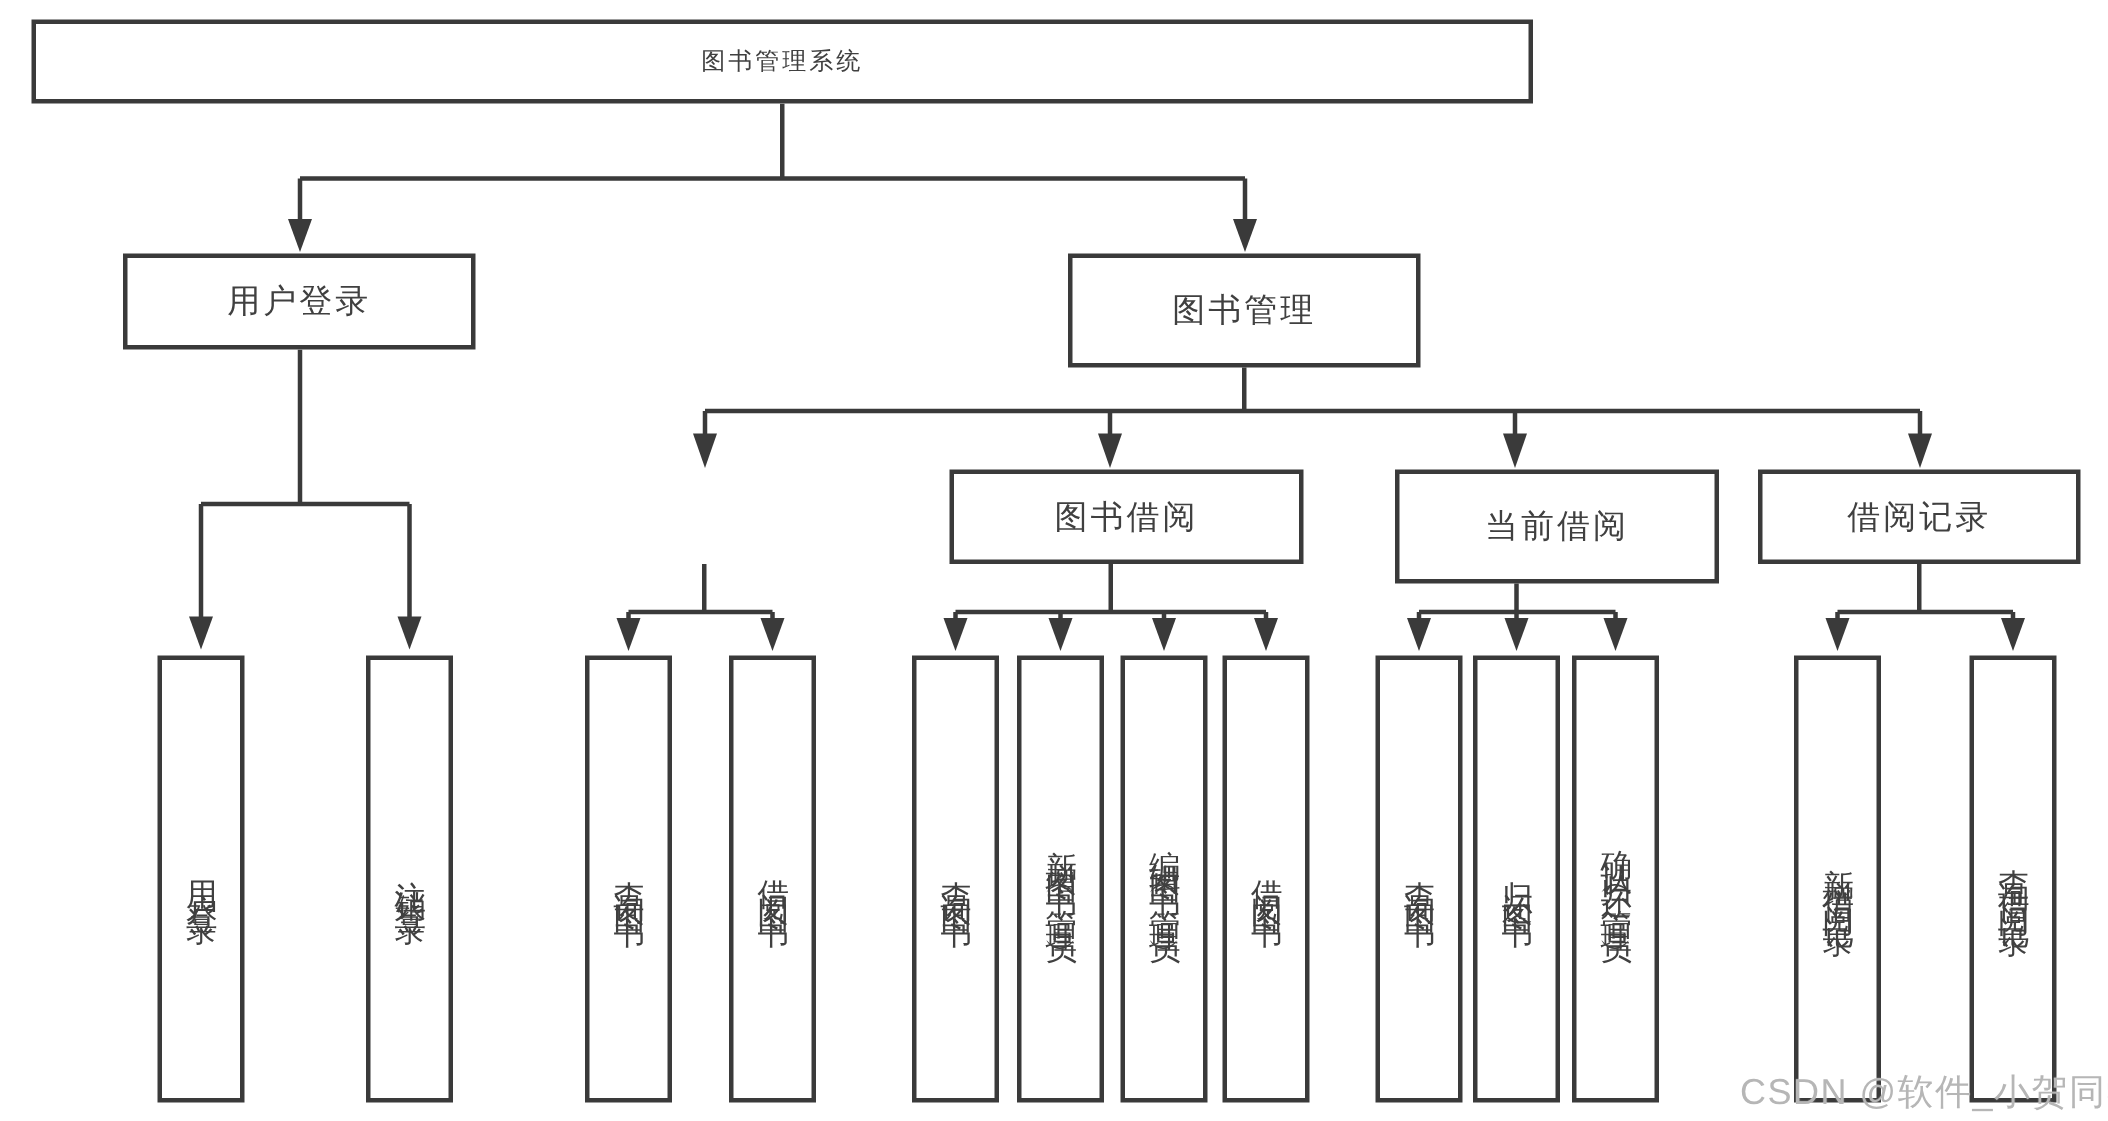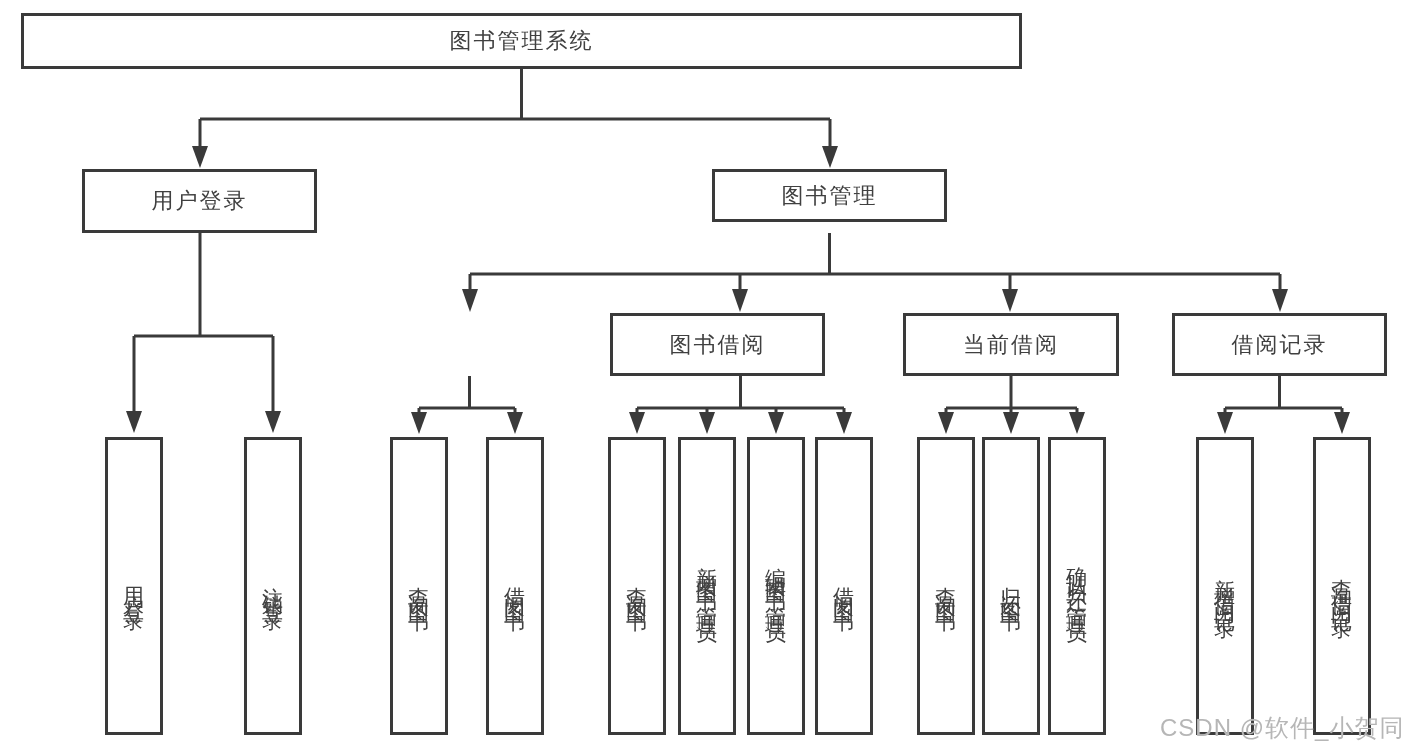--- a/index.html
+++ b/index.html
@@ -32,21 +32,21 @@
     justify-content: center;
     color: #404040;
   }
   .h-label {
     font-size: 22px;
     letter-spacing: 2px;
     white-space: nowrap;
   }
   .root-box {
     left: 21px; top: 13px; width: 1001px; height: 56px;
-    font-size: 22px;
+    font-size: 16px;
     letter-spacing: 2px;
   }
   .leaf {
     top: 437px;
     width: 58px;
     height: 298px;
     writing-mode: vertical-rl;
     text-orientation: mixed;
     font-size: 21px;
     letter-spacing: 8px;
@@ -97,24 +97,24 @@
       <polygon points="1003,412 1019,412 1011,434"></polygon>
       <polygon points="1069,412 1085,412 1077,434"></polygon>
       <polygon points="1217,412 1233,412 1225,434"></polygon>
       <polygon points="1334,412 1350,412 1342,434"></polygon>
     </g>
   </svg>
 
   <div class="box root-box">图书管理系统</div>
 
   <div class="box h-label" style="left:82px;top:169px;width:235px;height:64px">用户登录</div>
-  <div class="box h-label" style="left:712px;top:169px;width:235px;height:53px">图书管理</div>
+  <div class="box h-label" style="left:712px;top:169px;width:235px;height:76px">图书管理</div>
 
-  <div class="box h-label" style="left:610px;top:313px;width:215px;height:63px">图书借阅</div>
-  <div class="box h-label" style="left:903px;top:313px;width:216px;height:63px">当前借阅</div>
+  <div class="box h-label" style="left:633px;top:313px;width:236px;height:63px">图书借阅</div>
+  <div class="box h-label" style="left:930px;top:313px;width:216px;height:76px">当前借阅</div>
   <div class="box h-label" style="left:1172px;top:313px;width:215px;height:63px">借阅记录</div>
 
   <div class="box leaf" style="left:105px">用户登录</div>
   <div class="box leaf" style="left:244px">注销登录</div>
   <div class="box leaf" style="left:390px">查询图书</div>
   <div class="box leaf" style="left:486px">借阅图书</div>
   <div class="box leaf" style="left:608px">查询图书</div>
   <div class="box leaf" style="left:678px">新增图书（管理员）</div>
   <div class="box leaf" style="left:747px">编辑图书（管理员）</div>
   <div class="box leaf" style="left:815px">借阅图书</div>

